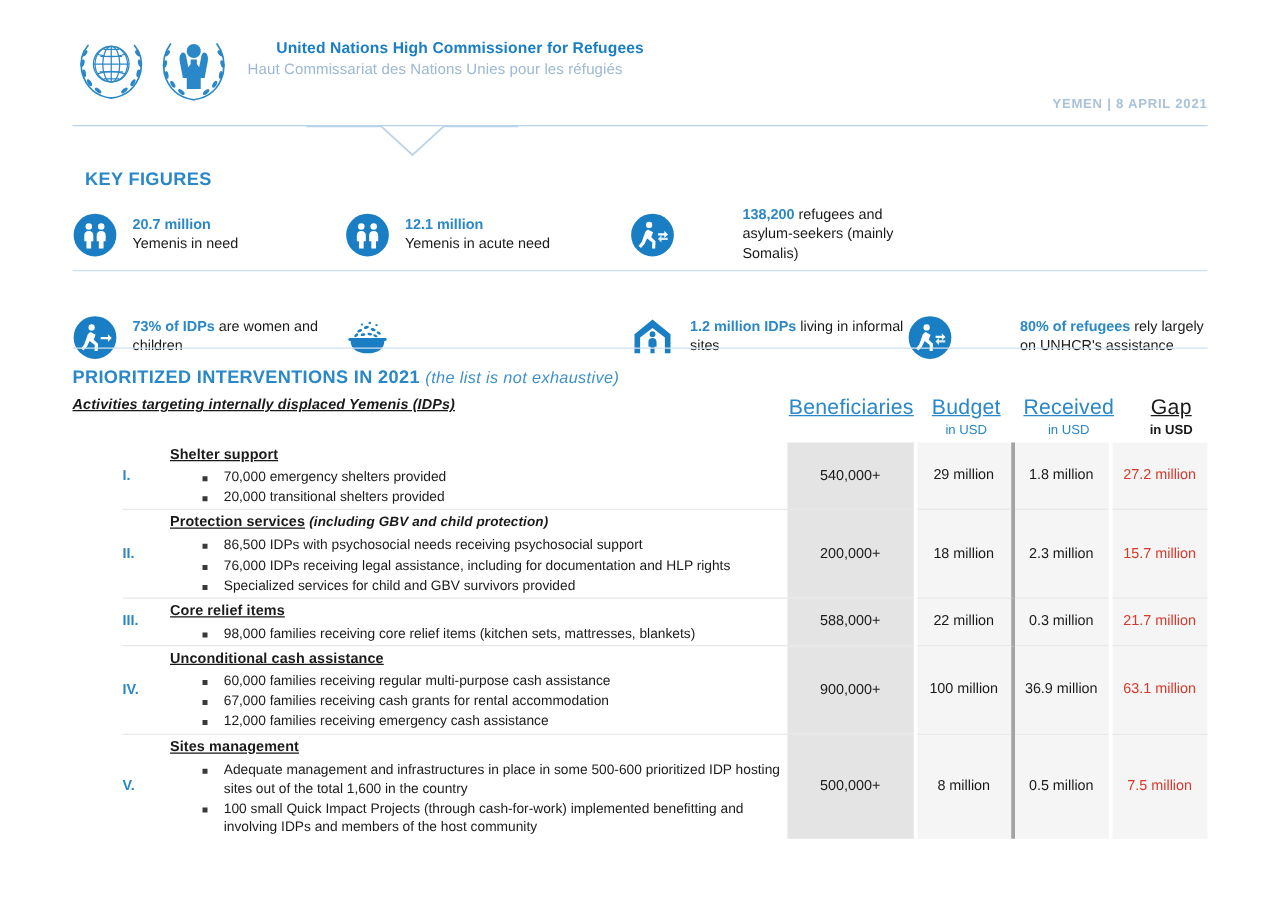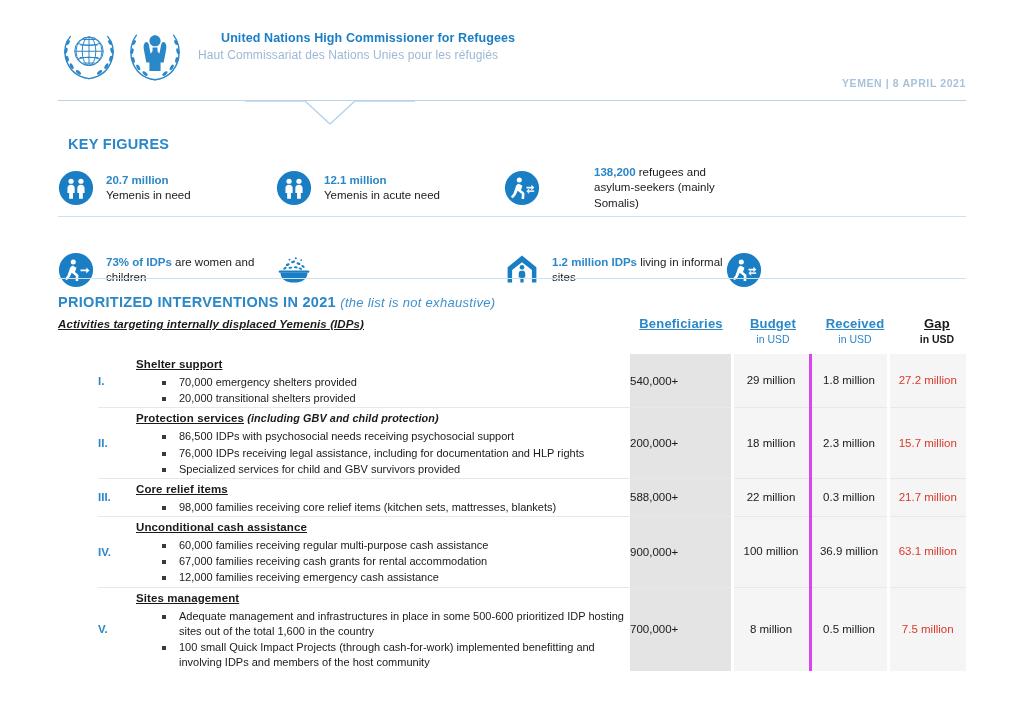--- a/index.html
+++ b/index.html
@@ -72,21 +72,21 @@
   
   .pi-title { left: 58px; top: 294px; }
   .activities {
     position: absolute; left: 58px; top: 318px;
     font-size: 11.5px; font-weight: bold; font-style: italic;
     color: #1a1a1a; text-decoration: underline; letter-spacing: 0.1px;
   }
   .col-heads { position: absolute; left: 630px; top: 316px; display: flex; }
   .ch { text-align: center; }
   .ch .t1 {
-    font-size: 13px; font-weight: bold; color: #2a87c8;
+    font-size: 17px; font-weight: normal; color: #2a87c8;
     text-decoration: underline; letter-spacing: 0.2px;
   }
   .ch .t1.dark { color: #1a1a1a; }
   .ch .t2 { font-size: 10.5px; color: #2a87c8; margin-top: 2px; }
   .ch .t2.dark { color: #1a1a1a; font-weight: bold; }
   .ch.beneficiaries { width: 102px; }
   .ch.budget { width: 82px; }
   .ch.received { width: 82px; }
   .ch.gap { width: 82px; }
 
@@ -94,29 +94,29 @@
     position: absolute; left: 98px; top: 354px;
     width: 868px; border-collapse: collapse; table-layout: fixed;
   }
   table.pi td { vertical-align: middle; padding: 0; }
   td.num {
     width: 38px; vertical-align: top; padding-top: 7px;
     font-size: 11.5px; font-weight: bold; color: #2a87c8; text-align: left;
   }
   td.desc { width: 494px; vertical-align: top; padding: 6px 12px 8px 0; }
   td.beneficiaries {
-    width: 102px; text-align: left; font-size: 11.5px;
+    width: 102px; text-align: center; font-size: 11.5px;
     background: #e4e4e4; color: #1a1a1a;
   }
   td.budget, td.received, td.gap {
     width: 78px; text-align: center; font-size: 11.5px;
     line-height: 1.28; background: #f5f5f5;
   }
   td.gap { color: #d8392b; }
-  td.budget { border-left: 3px solid #ffffff; border-right: 3px solid #d946ef; }
+  td.budget { border-left: 3px solid #ffffff; border-right: 3px solid #a3a3a3; }
   td.received { border-right: 3px solid #ffffff; text-align: center; }
   tr.pi-row { border-bottom: 1px solid #e8e8e8; }
   tr.pi-row:last-child { border-bottom: none; }
 
   .act-title {
     font-size: 11.5px; font-weight: bold; color: #1a1a1a;
     letter-spacing: 0.1px; display: inline;
   }
   .act-title .u { text-decoration: underline; }
   .act-title .paren {
@@ -320,20 +320,24 @@
       <div class="kf-cell c4">
         <svg class="kf-icon" viewBox="0 0 40 40">
           <circle cx="20" cy="20" r="19" fill="#1a7ec4"></circle>
           <g fill="#ffffff">
             <circle cx="17" cy="11" r="2.8"></circle>
             <path d="M16 15 l4.5 2.5 l-1.6 4.6 l3.8 3.4 l-0.3 6.6 l-2.8 0 l0.2-5.4 l-4.6-3.6 l-2.2 4.6 l-3.2 3.8 l-2.2-1.8 l2.8-3.4 l2.6-7.4 c0.4-1.8 1.6-3 3-3.5 Z"></path>
             <path d="M25 18.5 l5.5 0 l0 -2.2 l3.2 3.2 l-3.2 3.2 l0 -2.2 l-5.5 0 Z"></path>
             <path d="M33.5 24.5 l-5.5 0 l0 2.2 l-3.2-3.2 l3.2-3.2 l0 2.2 l5.5 0 Z" opacity="0.85"></path>
           </g>
         </svg>
+        <div class="kf-text">
+          <span class="hl">80% of refugees</span>
+          <span>rely largely on UNHCR's assistance</span>
+        </div>
       </div>
     </div>
   </div>
 
   <div class="kf-divider d1"></div>
   <div class="kf-divider d2"></div>
 
   <div class="section-title pi-title">
     <span>PRIORITIZED INTERVENTIONS IN 2021</span>
     <span class="sub">(the list is not exhaustive)</span>
@@ -437,21 +441,21 @@
         <td class="num">V.</td>
         <td class="desc">
           <div class="act-title">
             <span class="u">Sites management</span>
           </div>
           <ul class="bullets">
             <li>Adequate management and infrastructures in place in some 500-600 prioritized IDP hosting sites out of the total 1,600 in the country</li>
             <li>100 small Quick Impact Projects (through cash-for-work) implemented benefitting and involving IDPs and members of the host community</li>
           </ul>
         </td>
-        <td class="beneficiaries">700,000+</td>
+        <td class="beneficiaries">500,000+</td>
         <td class="budget">8 million</td>
         <td class="received">0.5 million</td>
         <td class="gap">7.5 million</td>
       </tr>
 
     </tbody>
   </table>
 
 </div>
 

